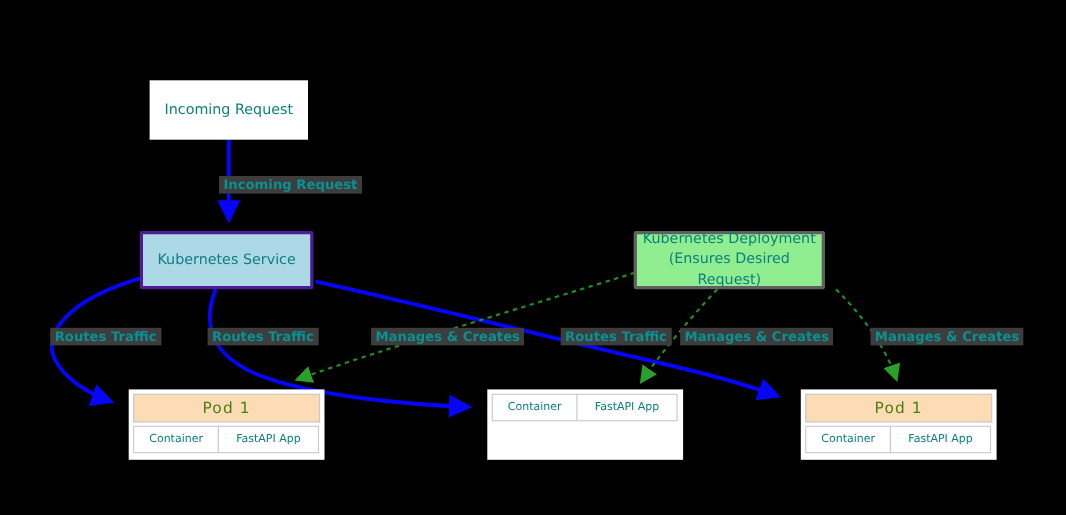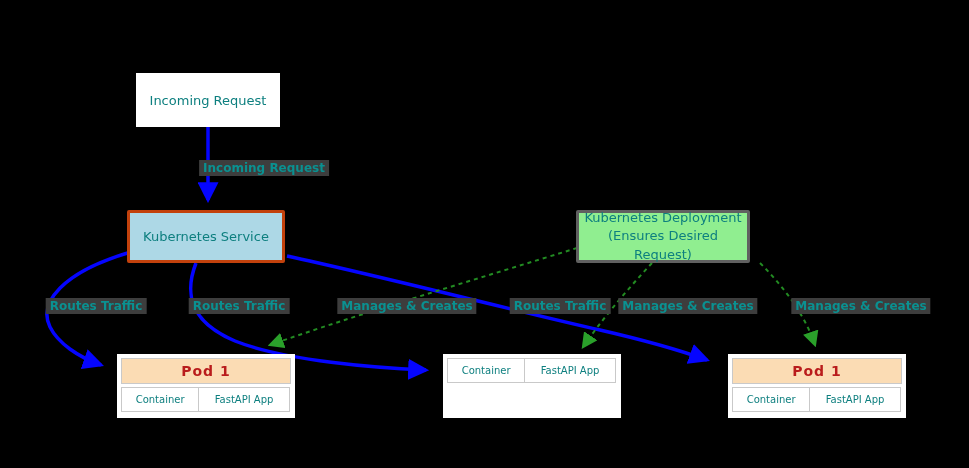--- a/index.html
+++ b/index.html
@@ -6,30 +6,30 @@
   #canvas{
     position:relative;width:969px;height:468px;background:#000000;
     font-family:"DejaVu Sans","Liberation Sans",sans-serif;overflow:hidden;
   }
   svg.edges{position:absolute;left:0;top:0;z-index:1;}
   .node{
     position:absolute;z-index:2;display:flex;align-items:center;justify-content:center;
     text-align:center;box-sizing:border-box;font-size:13px;color:#0d7f7f;
   }
   .node-plain{background:#ffffff;}
-  .node-service{background:#add8e6;border:3px solid #c2410c;border-radius:2px;}
+  .node-service{background:#add8e6;border:3px solid #4c1d95;border-radius:2px;}
   .node-deploy{background:#90ee90;border:3px solid #606060;border-radius:2px;flex-direction:column;line-height:1.4;}
   .pod{
     position:absolute;z-index:2;background:#ffffff;box-sizing:border-box;
     padding:4px;width:178px;height:64px;
   }
   .pod-header{
     background:#fbdcb4;border:1px solid #c9c9c9;height:26px;box-sizing:border-box;
     display:flex;align-items:center;justify-content:center;
-    font-weight:bold;font-size:14px;color:#b91c1c;letter-spacing:1px;margin-bottom:3px;
+    font-weight:normal;font-size:14px;color:#4d7c0f;letter-spacing:1px;margin-bottom:3px;
   }
   .pod-cells{display:flex;height:25px;}
   .pod-cell{
     background:#ffffff;border:1px solid #c9c9c9;box-sizing:border-box;
     display:flex;align-items:center;justify-content:center;
     font-size:10px;color:#0d7f7f;white-space:nowrap;
   }
   .pod-cell.c1{width:46%;}
   .pod-cell.c2{width:54%;margin-left:-1px;}
   .edge-label{

